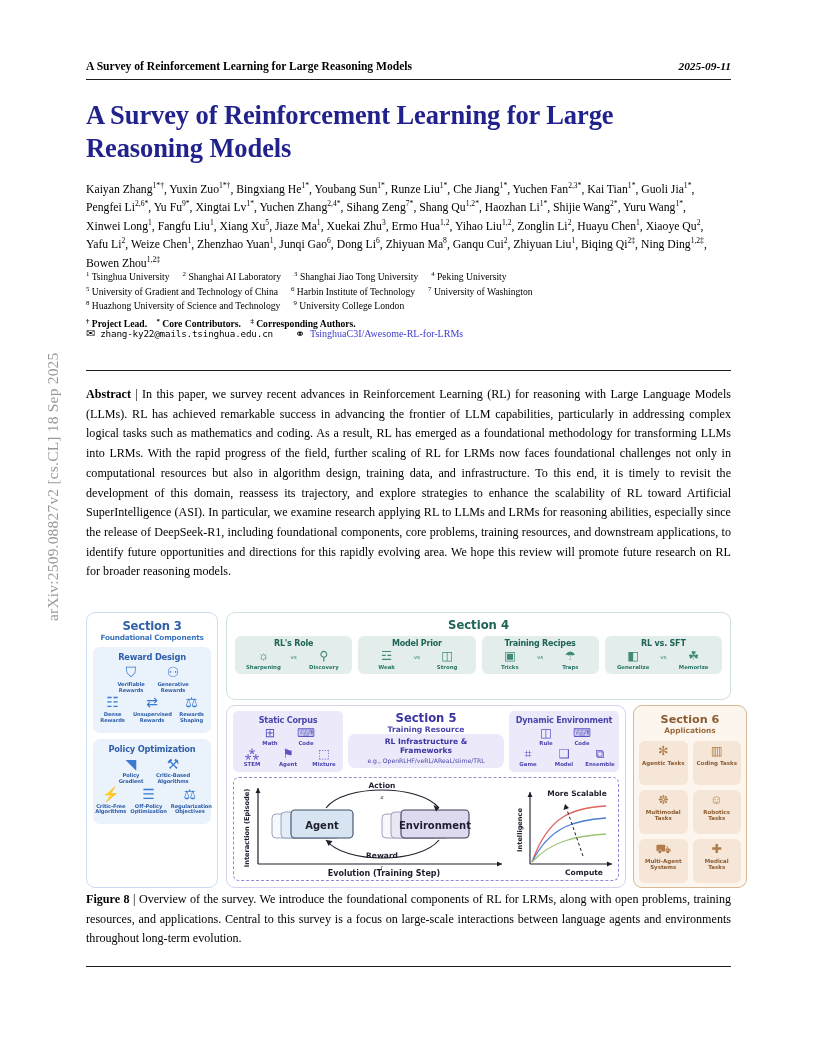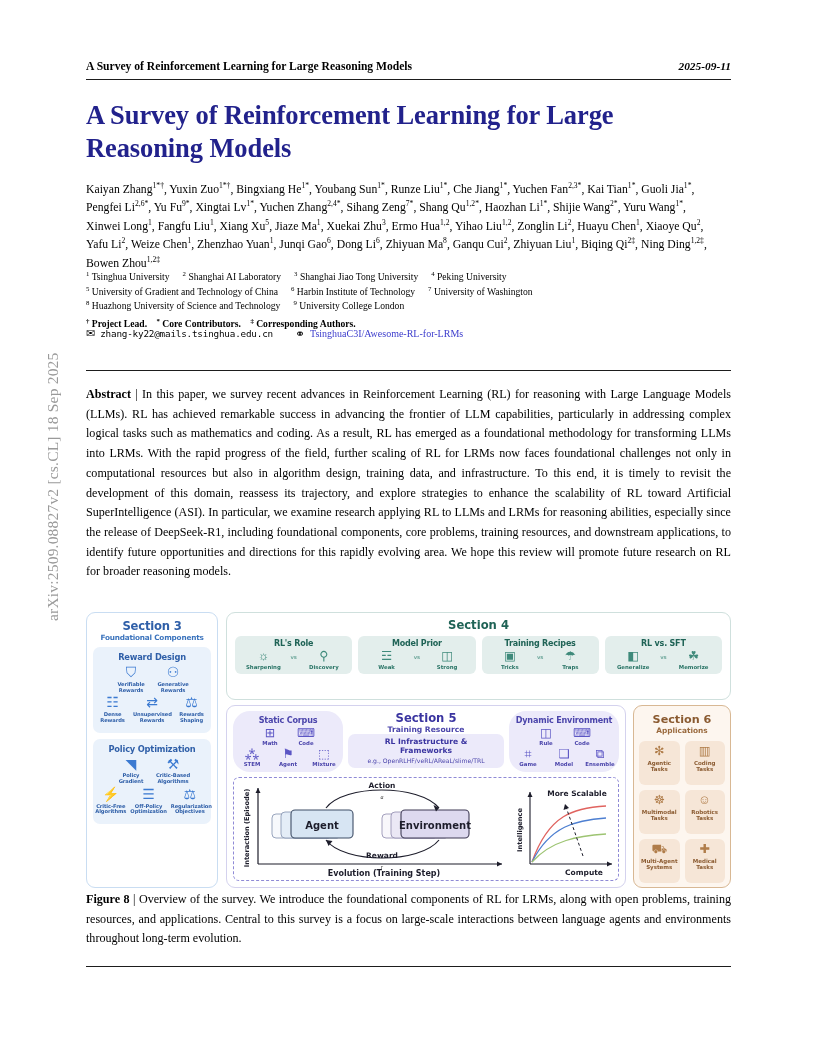--- a/index.html
+++ b/index.html
@@ -257,21 +257,21 @@
     width: 400px; height: 183px;
     background: #ffffff;
     border: 1px solid #d4d2ee;
     border-radius: 9px;
     box-sizing: border-box;
     padding: 5px 6px;
   }
   #sec5 .top { display: flex; gap: 5px; align-items: flex-start; }
   .purple-block {
     background: #eceafa;
-    border-radius: 17px;
+    border-radius: 5px;
     padding: 4px 3px 5px;
     text-align: center;
   }
   .purple-block .pt {
     font-family: "DejaVu Sans", sans-serif;
     font-weight: bold; font-size: 8.1px; color: #4b45ab;
     letter-spacing: -0.2px;
   }
   .p-icon-row { display: flex; justify-content: center; gap: 4px; margin-top: 2px; }
   .p-icon { width: 32px; text-align: center; }
@@ -305,21 +305,21 @@
     border: 1.3px dashed #8f8ad6;
     border-radius: 6px;
     height: 102px;
     position: relative;
   }
 
   
   #sec6 {
     position: absolute;
     left: 547px; top: 95px;
-    width: 98px; height: 183px;
+    width: 114px; height: 183px;
     background: #fdf6ef;
     border: 1px solid #d8b894;
     border-radius: 9px;
     box-sizing: border-box;
     padding: 7px 5px;
   }
   #sec6 .hdr { text-align: center; margin-bottom: 6px; }
   #sec6 .hdr .t1 {
     font-family: "DejaVu Sans", sans-serif;
     font-weight: bold; font-size: 11.2px; color: #8a5a30;

